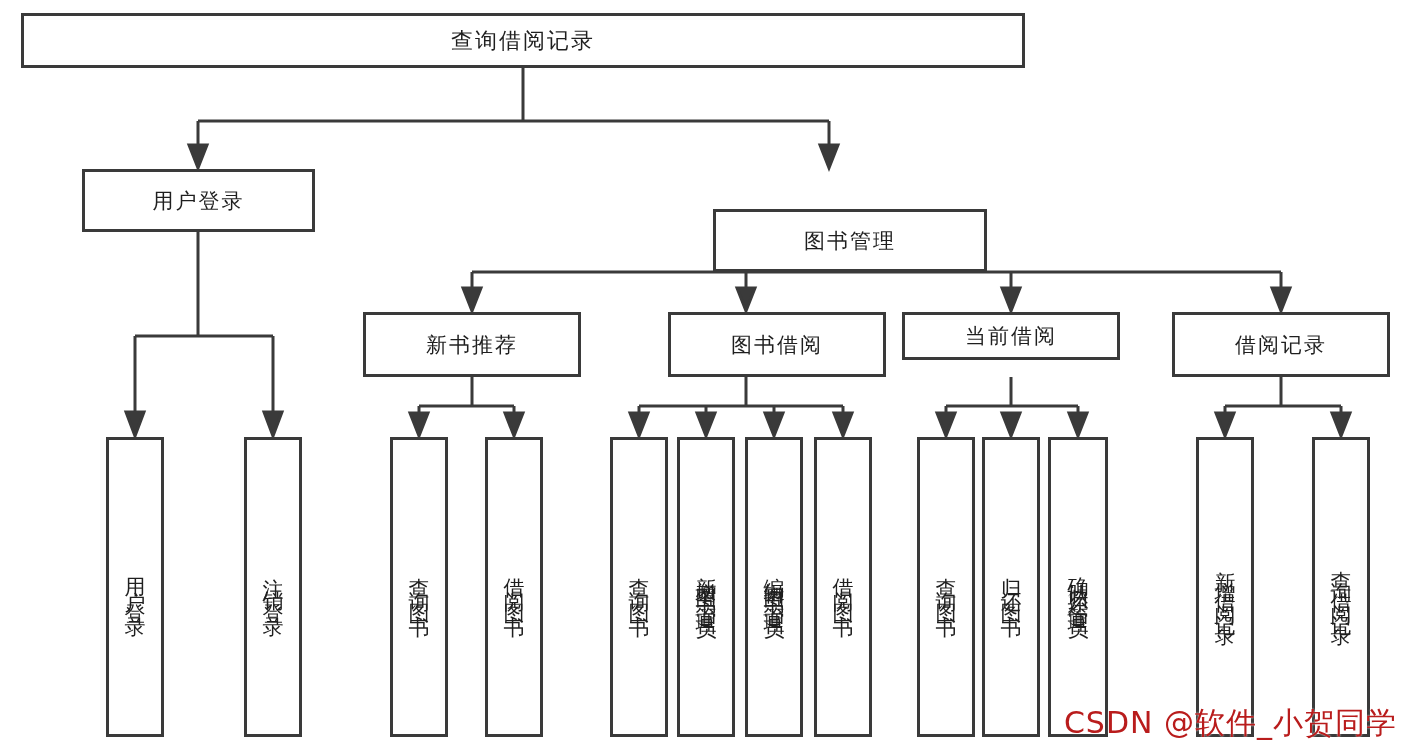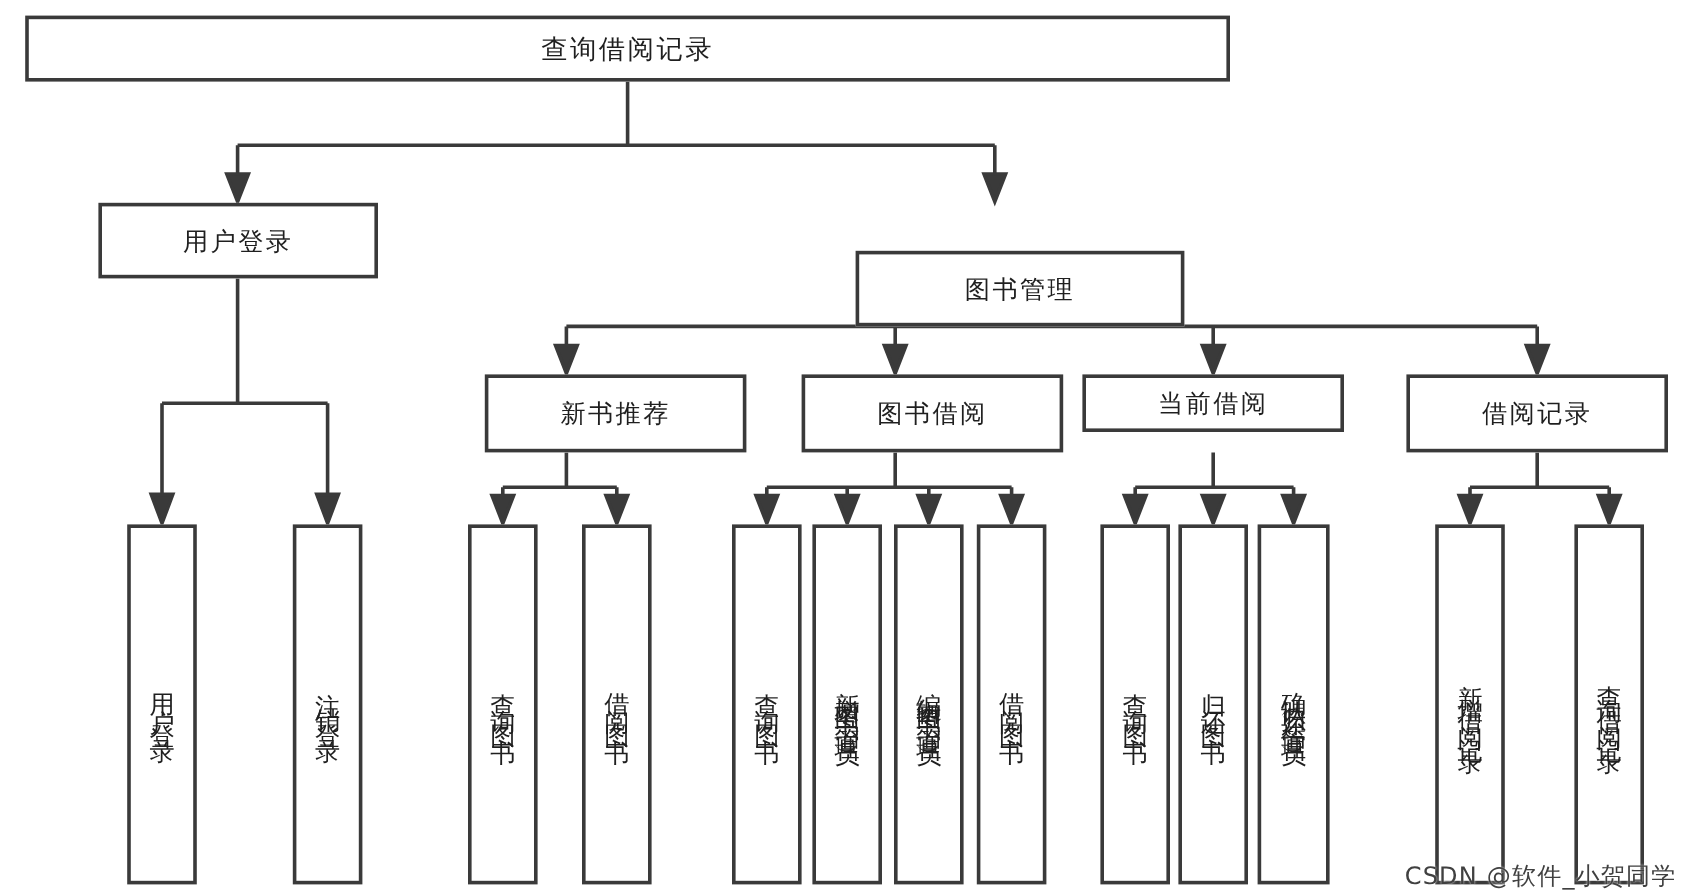--- a/index.html
+++ b/index.html
@@ -40,22 +40,22 @@
     text-orientation: mixed;
     letter-spacing: 13px;
     font-size: 21px;
   }
   .leaf.mid  { letter-spacing: 11px; }
   .leaf.long { letter-spacing: 6px; }
   .watermark {
     position: absolute;
     right: 8px;
     bottom: 3px;
-    font-size: 20px;
-    color: #404040;
+    font-size: 30px;
+    color: #b91c1c;
     letter-spacing: 1px;
     z-index: 5;
     text-shadow: 0 0 2px #ffffff;
   }
 </style>
 </head>
 <body>
 
 <div class="canvas">
 
@@ -107,21 +107,21 @@
       <polygon points="1216,413 1234,413 1225,436"></polygon>
       <polygon points="1332,413 1350,413 1341,436"></polygon>
     </g>
   </svg>
 
   <div class="node root-node" style="left:21px; top:13px; width:1004px; height:55px;">查询借阅记录</div>
 
   <div class="node" style="left:82px; top:169px; width:233px; height:63px;">用户登录</div>
   <div class="node" style="left:713px; top:169px; width:274px; height:63px;margin-top:40px;">图书管理</div>
 
-  <div class="node" style="left:363px; top:312px; width:218px; height:65px;margin-left:41px;">新书推荐</div>
+  <div class="node" style="left:363px; top:312px; width:218px; height:65px;">新书推荐</div>
   <div class="node" style="left:637px; top:312px; width:218px; height:65px;margin-left:31px;">图书借阅</div>
   <div class="node" style="left:902px; top:312px; width:218px; height:48px;">当前借阅</div>
   <div class="node" style="left:1172px; top:312px; width:218px; height:65px;">借阅记录</div>
 
   <div class="node leaf" style="left:106px; top:437px; width:58px; height:300px;">用户登录</div>
   <div class="node leaf" style="left:244px; top:437px; width:58px; height:300px;">注销登录</div>
 
   <div class="node leaf" style="left:390px; top:437px; width:58px; height:300px;">查询图书</div>
   <div class="node leaf" style="left:485px; top:437px; width:58px; height:300px;">借阅图书</div>
 

